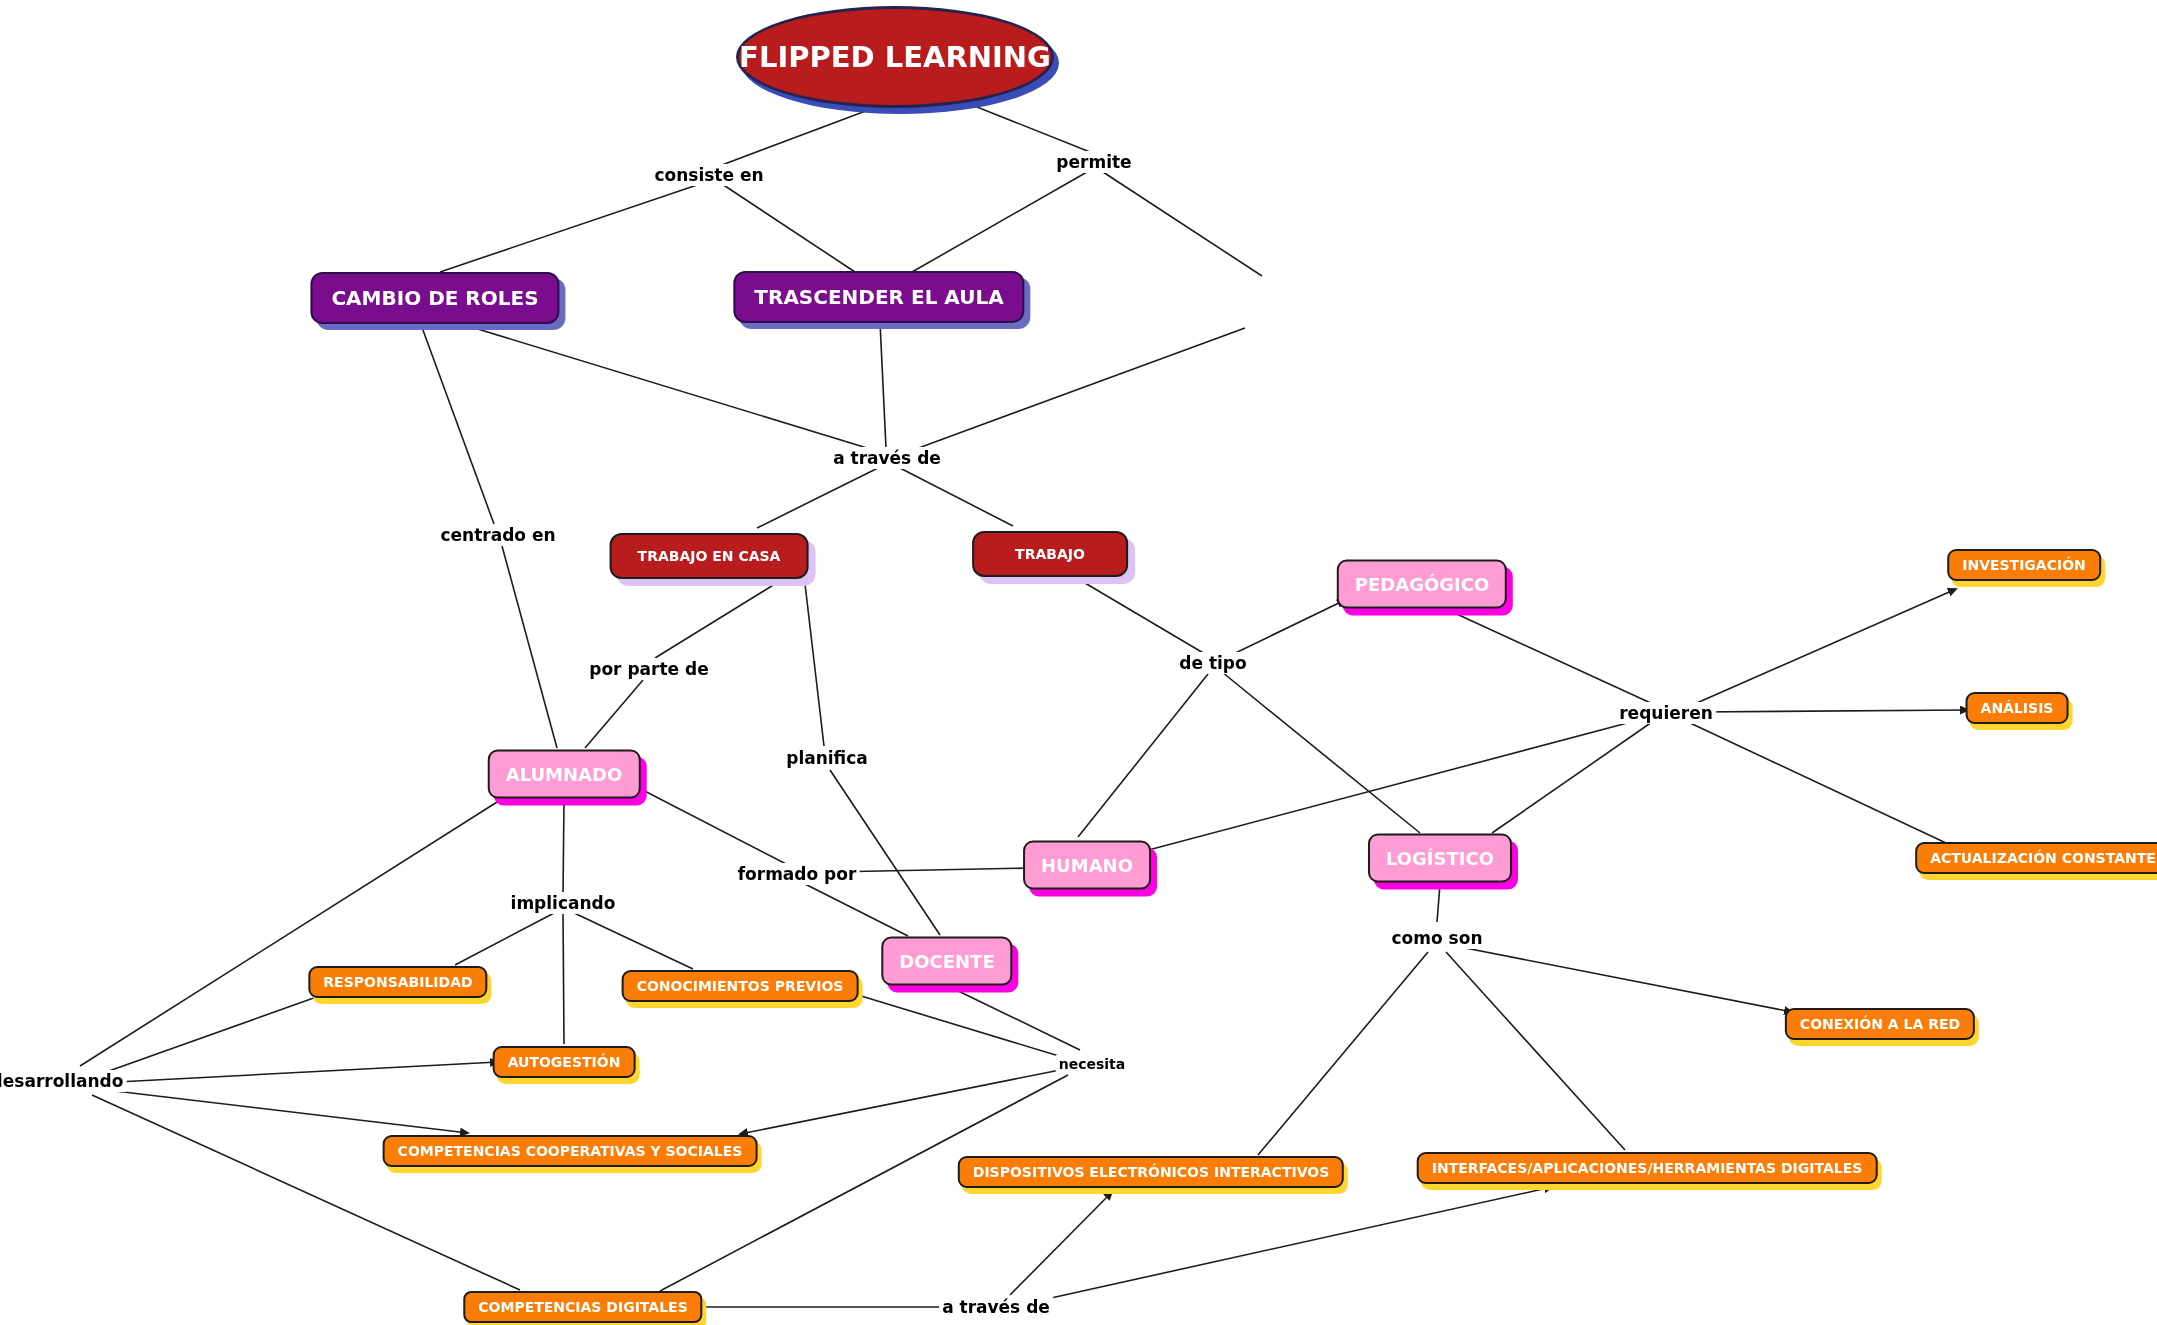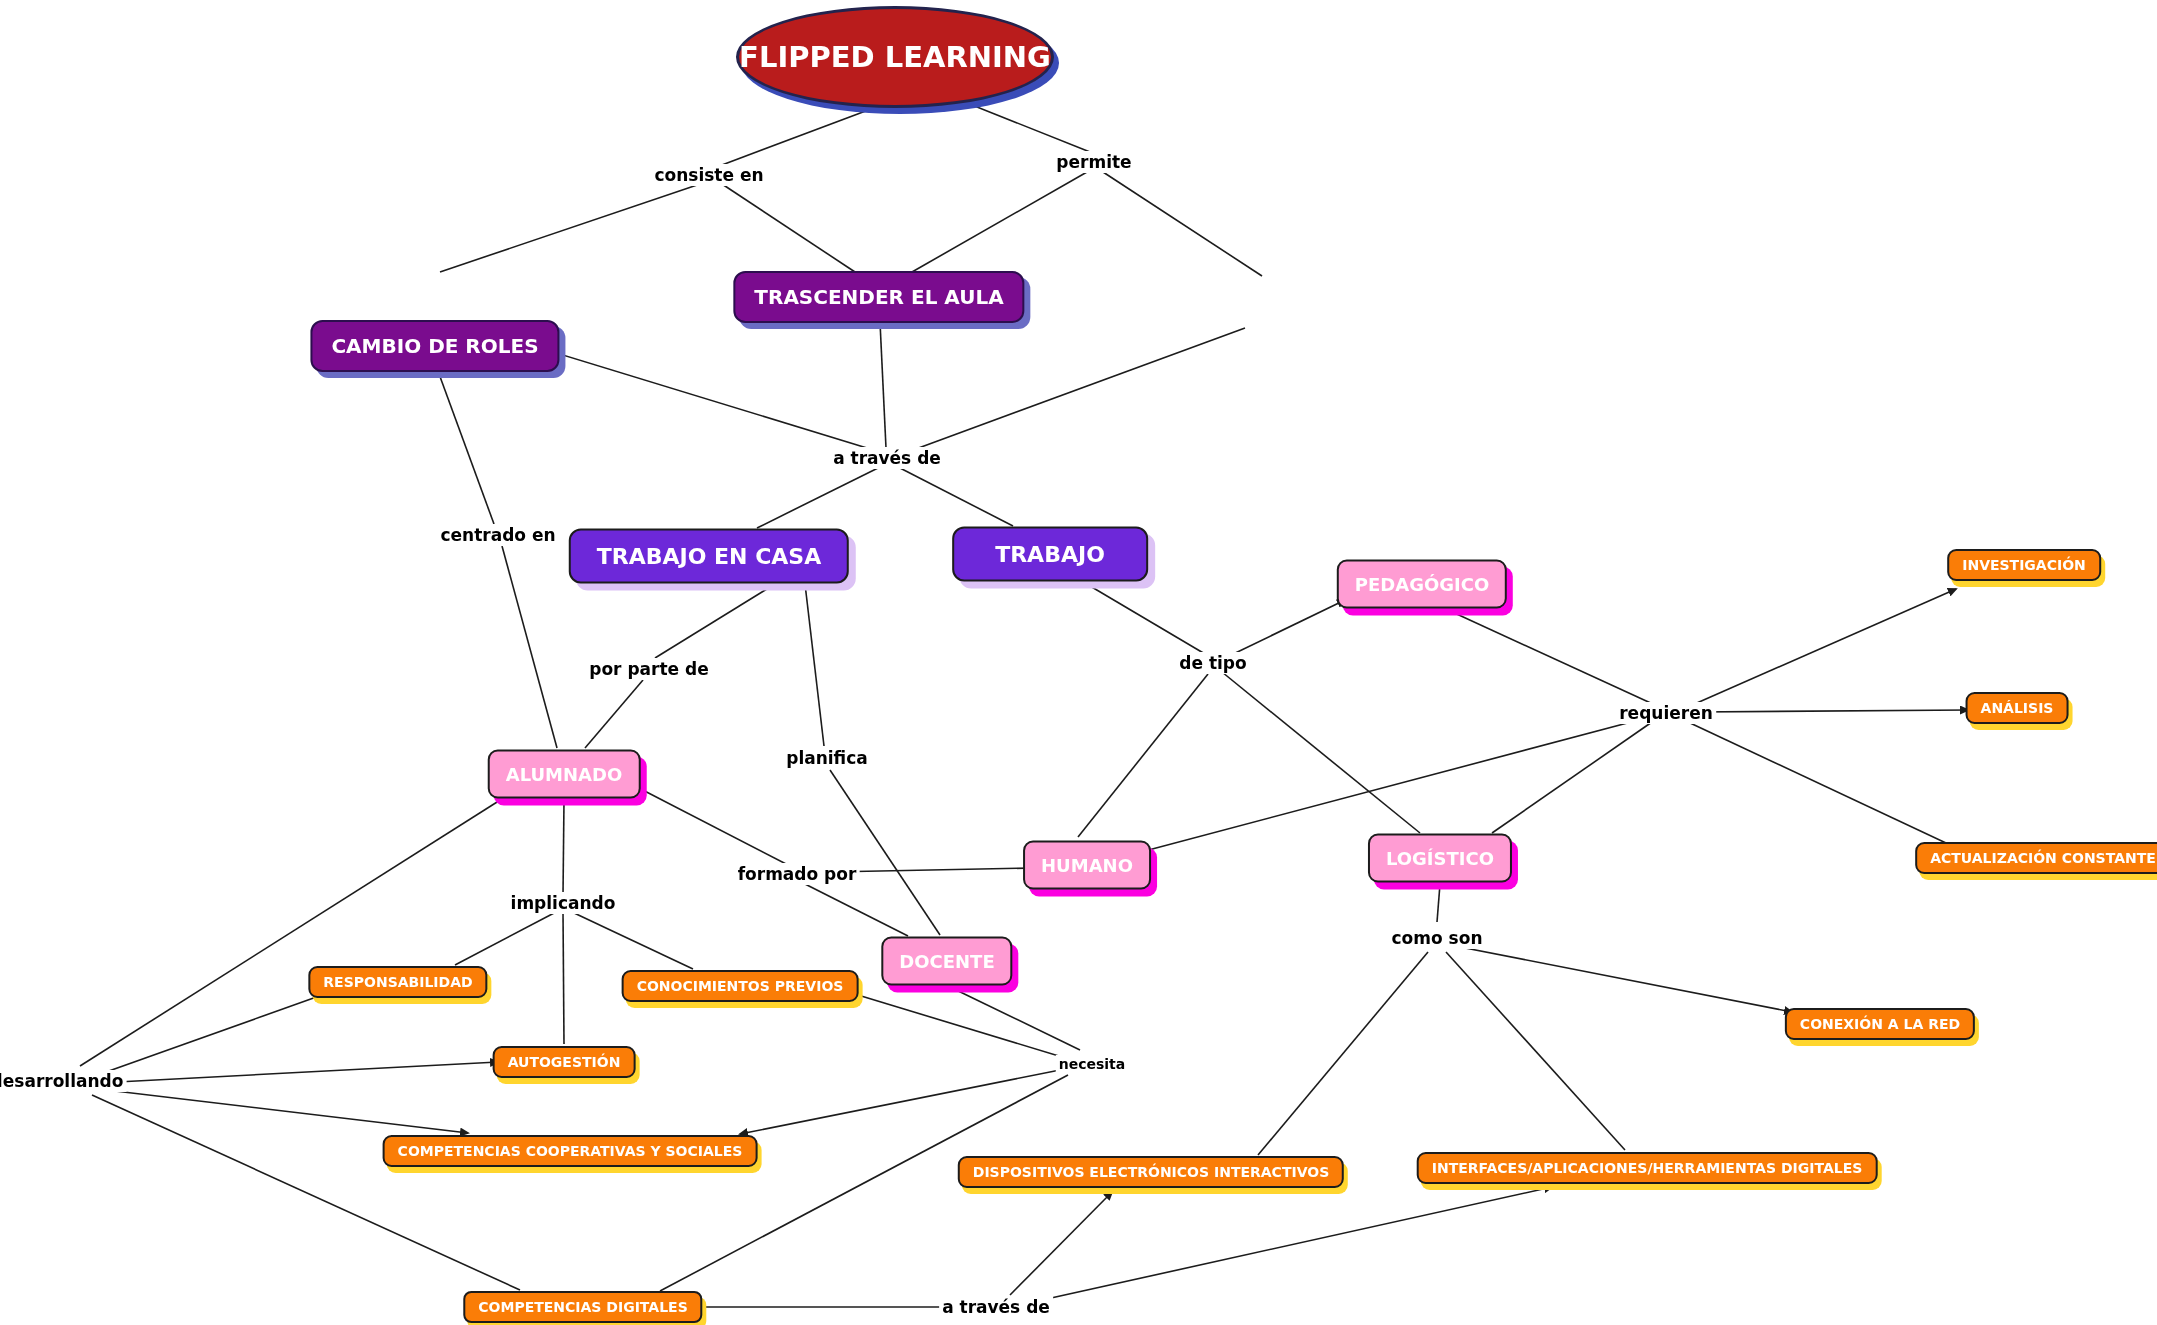--- a/index.html
+++ b/index.html
@@ -25,23 +25,23 @@
     background:#b91c1c;border:3px solid #23234d;
     box-shadow:5px 6px 0 #3a4cb8;
     font-size:29px;
   }
   .node-purple{
     background:#7a0c8e;border-color:#2c0e4e;
     box-shadow:6px 6px 0 #6a6cc4;
     font-size:20px;padding:12px 19px;border-radius:12px;
   }
   .node-lilac{
-    background:#6d28d9;border-color:#1c1c1c;
+    background:#b91c1c;border-color:#1c1c1c;
     box-shadow:7px 7px 0 #dcc2f5;
-    font-size:22px;padding:13px 26px;border-radius:12px;
+    font-size:14px;padding:13px 26px;border-radius:12px;
   }
   .node-lilac.wide{padding:13px 41px;}
   .node-pink{
     background:#ff9cd3;border-color:#1c1c1c;
     box-shadow:6px 7px 0 #fb00e0;
     font-size:18px;padding:12px 16px;border-radius:10px;
   }
   .node-orange{
     background:#fa7d07;border-color:#1c1c1c;
     box-shadow:4px 6px 0 #ffd52e;
@@ -115,21 +115,21 @@
     <line x1="1010" y1="1295" x2="1112" y2="1192" marker-end="url(#ah)"></line>
     <line x1="1042" y1="1300" x2="1552" y2="1187" marker-end="url(#ah)"></line>
     <line x1="1440" y1="884" x2="1437" y2="922"></line>
     <line x1="1455" y1="946" x2="1792" y2="1012" marker-end="url(#ah)"></line>
     <line x1="1428" y1="952" x2="1258" y2="1155"></line>
     <line x1="1446" y1="952" x2="1625" y2="1150"></line>
   </svg>
 
   <div class="node node-root" style="left:895px;top:57px;">FLIPPED LEARNING</div>
 
-  <div class="node node-purple" style="left:435px;top:298px;margin-top:48px;">CAMBIO DE ROLES</div>
+  <div class="node node-purple" style="left:435px;top:298px;">CAMBIO DE ROLES</div>
   <div class="node node-purple" style="left:879px;top:297px;">TRASCENDER EL AULA</div>
 
   <div class="node node-lilac" style="left:709px;top:556px;">TRABAJO EN CASA</div>
   <div class="node node-lilac wide" style="left:1050px;top:554px;">TRABAJO</div>
 
   <div class="node node-pink" style="left:1422px;top:584px;">PEDAGÓGICO</div>
   <div class="node node-pink" style="left:564px;top:774px;">ALUMNADO</div>
   <div class="node node-pink" style="left:1087px;top:865px;">HUMANO</div>
   <div class="node node-pink" style="left:1440px;top:858px;">LOGÍSTICO</div>
   <div class="node node-pink" style="left:947px;top:961px;">DOCENTE</div>

